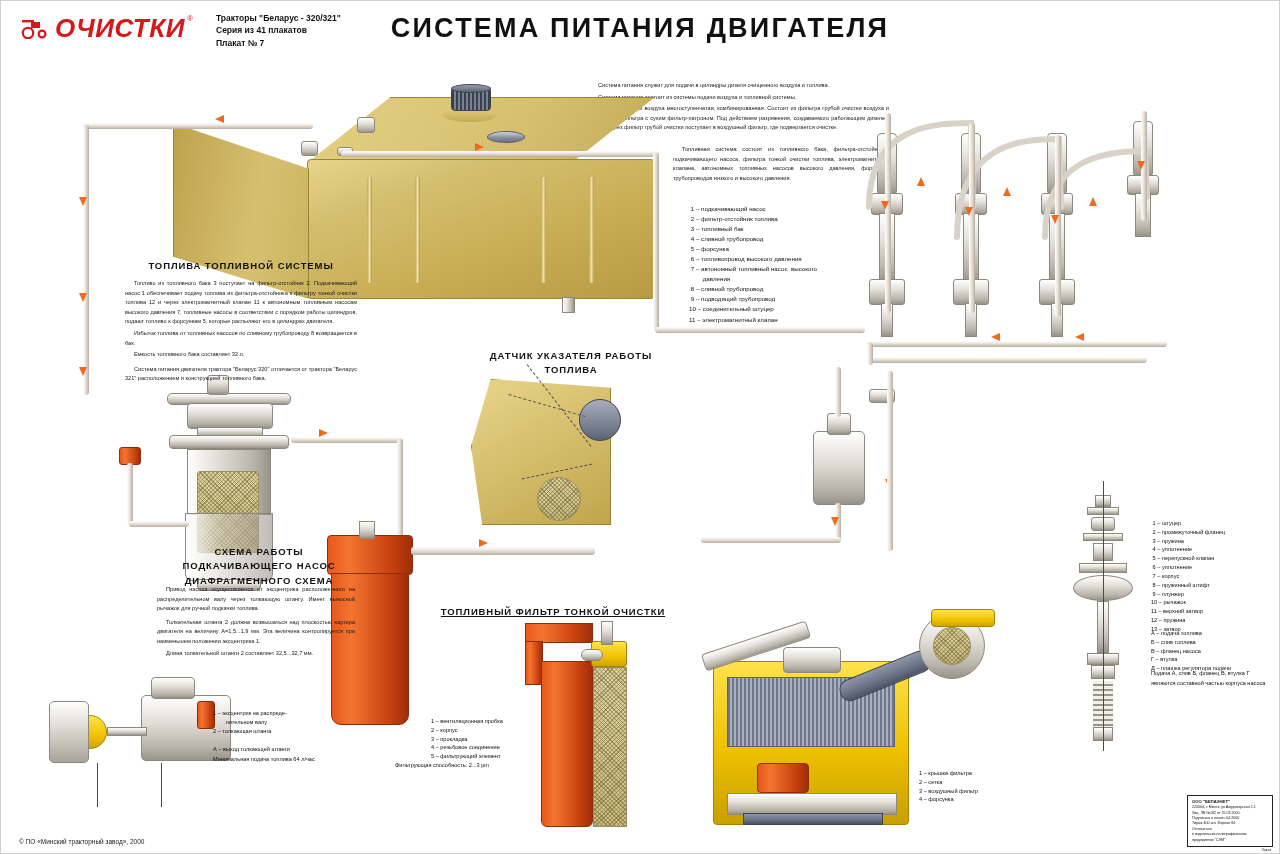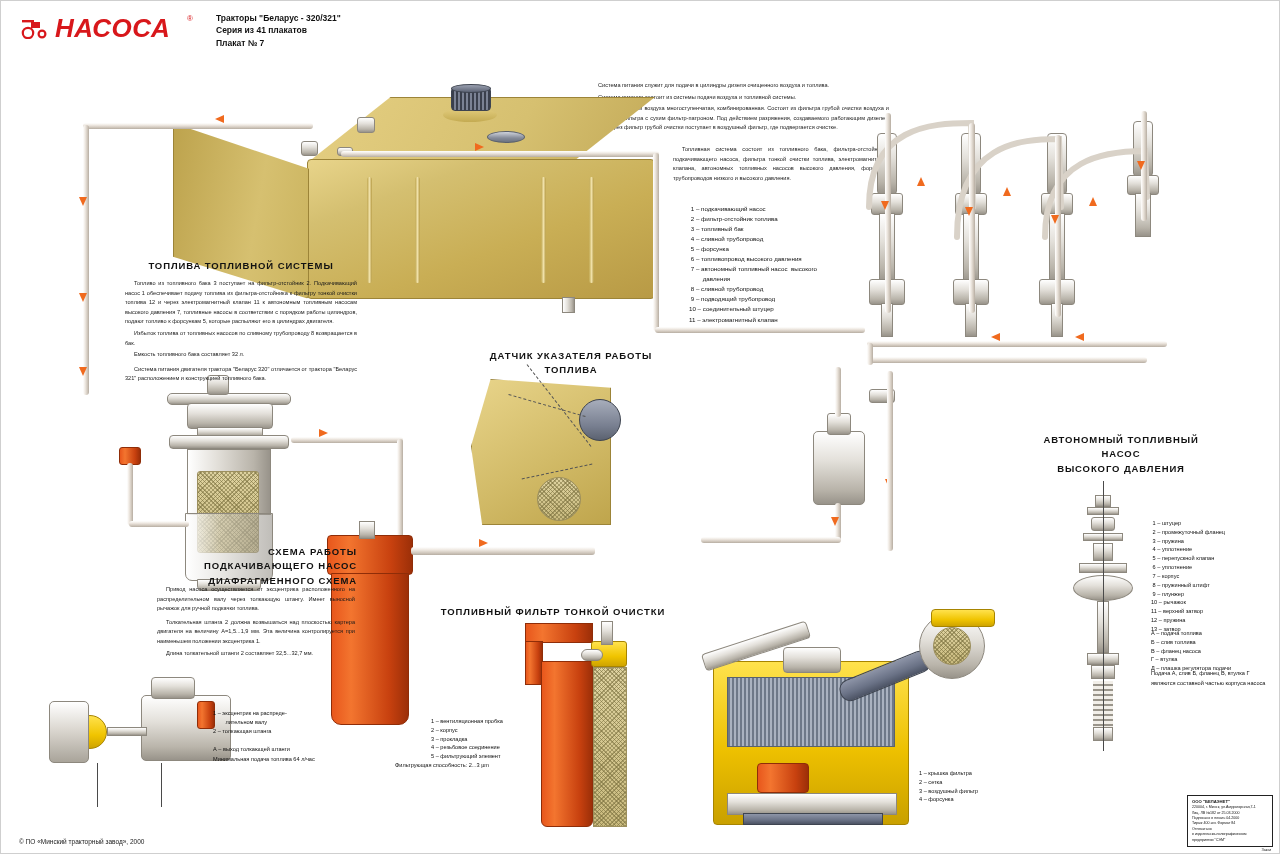--- a/index.html
+++ b/index.html
@@ -128,30 +128,31 @@
 
 <div id="poster">
 
   <div class="logo-wrap">
     <svg class="logo-mark" viewBox="0 0 32 20">
       <circle cx="9" cy="14" r="5.2" fill="none" stroke="#d8171b" stroke-width="2.2"></circle>
       <circle cx="23" cy="15" r="3.4" fill="none" stroke="#d8171b" stroke-width="2.2"></circle>
       <rect x="12" y="3" width="9" height="6" fill="#d8171b"></rect>
       <rect x="3" y="1" width="12" height="2.4" fill="#d8171b"></rect>
     </svg>
-    <div class="logo-text">НАСОСА</div>
+    <div class="logo-text">ОЧИСТКИ</div>
     <div class="logo-reg">®</div>
   </div>
 
   <div class="hdr-sub">
     <div>Тракторы "Беларус - 320/321"</div>
     <div>Серия из 41 плакатов</div>
     <div>Плакат № 7</div>
   </div>
 
+  <h1 class="main-title">СИСТЕМА ПИТАНИЯ ДВИГАТЕЛЯ</h1>
 
   <div class="body-text" style="left:588px; top:80px; width:300px;">
     <p>Система питания служит для подачи в цилиндры дизеля очищенного воздуха и топлива.</p>
     <p>Система питания состоит из системы подачи воздуха и топливной системы.</p>
     <p>Система очистки воздуха многоступенчатая, комбинированная. Состоит из фильтра грубой очистки воздуха и воздушного фильтра с сухим фильтр-патроном. Под действием разряжения, создаваемого работающим дизелем воздух через фильтр грубой очистки поступает в воздушный фильтр, где подвергается очистке.</p>
   </div>
 
   <div class="body-text" style="left:672px; top:144px; width:215px;">
     <p>Топливная система состоит из топливного бака, фильтра-отстойника, подкачивающего насоса, фильтра тонкой очистки топлива, электромагнитного клапана, автономных топливных насосов высокого давления, форсунок, трубопроводов низкого и высокого давления.</p>
   </div>
@@ -389,21 +390,21 @@
 
   <div class="body-text" style="left:124px; top:278px; width:232px;">
     <p>Топливо из топливного бака 3 поступает на фильтр-отстойник 2. Подкачивающий насос 1 обеспечивает подачу топлива из фильтра-отстойника к фильтру тонкой очистки топлива 12 и через электромагнитный клапан 11 к автономным топливным насосам высокого давления 7, топливные насосы в соответствии с порядком работы цилиндров, подают топливо к форсункам 5, которые распыляют его в цилиндрах двигателя.</p>
     <p>Избыток топлива от топливных насосов по сливному трубопроводу 8 возвращается в бак.</p>
     <p>Емкость топливного бака составляет 32 л.</p>
     <p style="margin-top:5px;">Система питания двигателя трактора "Беларус 320" отличается от трактора "Беларус 321" расположением и конструкцией топливного бака.</p>
   </div>
 
   <div class="sect-title" style="left:470px; top:348px; width:200px;">ДАТЧИК УКАЗАТЕЛЯ РАБОТЫ ТОПЛИВА</div>
 
-  <div class="sect-title" style="left:148px; top:544px; width:208px;text-align:right;">
+  <div class="sect-title" style="left:154px; top:544px; width:208px;">
     <div>СХЕМА РАБОТЫ</div>
     <div>ПОДКАЧИВАЮЩЕГО НАСОС</div>
     <div>ДИАФРАГМЕННОГО СХЕМА</div>
   </div>
 
   <div class="body-text" style="left:156px; top:584px; width:198px;">
     <p>Привод насоса осуществляется от эксцентрика расположенного на распределительном валу через толкающую штангу. Имеет выносной рычажок для ручной подкачки топлива.</p>
     <p style="margin-top:4px;">Толкательная штанга 2 должна возвышаться над плоскостью картера двигателя на величину А=1,5...1,9 мм. Эта величина контролируется при наименьшем положении эксцентрика 1.</p>
     <p>Длина толкательной штанги 2 составляет 32,5...32,7 мм.</p>
   </div>
@@ -411,43 +412,39 @@
   <ul class="legend sm" style="left:212px; top:708px;">
     <li>1 – эксцентрик на распреде-</li>
     <li>        лительном валу</li>
     <li>2 – толкающая штанга</li>
   </ul>
   <div class="note" style="left:212px; top:744px; width:190px;">
     <div>А – выход толкающей штанги</div>
     <div>Минимальная подача топлива 64 л/час</div>
   </div>
 
-  <div class="sect-title" style="left:432px; top:604px; width:240px;">ТОПЛИВНЫЙ ФИЛЬТР ТОНКОЙ ОЧИСТКИ</div>
+  <div class="sect-title" style="left:432px; top:604px; width:240px;text-decoration:underline;">ТОПЛИВНЫЙ ФИЛЬТР ТОНКОЙ ОЧИСТКИ</div>
 
   <ul class="legend sm" style="left:430px; top:716px;">
     <li>1 – вентиляционная пробка</li>
     <li>2 – корпус</li>
     <li>3 – прокладка</li>
     <li>4 – резьбовое соединение</li>
     <li>5 – фильтрующий элемент</li>
   </ul>
   <div class="note" style="left:394px; top:760px; width:200px;">Фильтрующая способность: 2...3  µm</div>
 
 
   <ul class="legend sm" style="left:918px; top:768px;">
     <li>1 – крышка фильтра</li>
     <li>2 – сетка</li>
     <li>3 – воздушный фильтр</li>
     <li>4 – форсунка</li>
   </ul>
 
-  <div class="sect-title" style="left:1032px; top:432px; width:176px;">
-    <div>АВТОНОМНЫЙ ТОПЛИВНЫЙ НАСОС</div>
-    <div>ВЫСОКОГО ДАВЛЕНИЯ</div>
-  </div>
 
   <ul class="legend sm" style="left:1150px; top:518px;">
     <li> 1 – штуцер</li>
     <li> 2 – промежуточный фланец</li>
     <li> 3 – пружина</li>
     <li> 4 – уплотнение</li>
     <li> 5 – перепускной клапан</li>
     <li> 6 – уплотнение</li>
     <li> 7 – корпус</li>
     <li> 8 – пружинный штифт</li>

